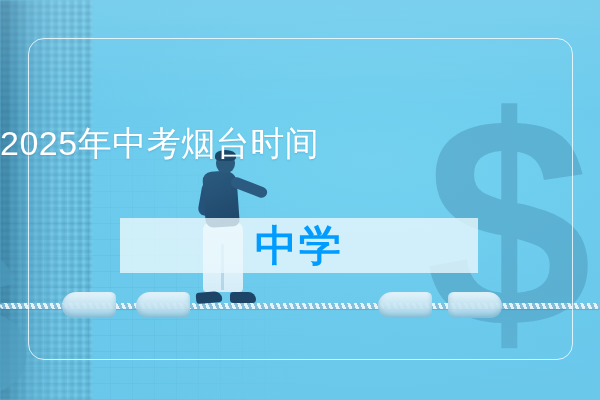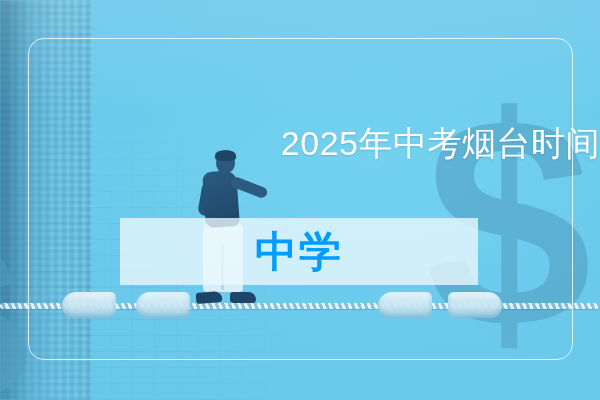--- a/index.html
+++ b/index.html
@@ -216,36 +216,36 @@
     border-radius: 16px;
     box-sizing: border-box;
     pointer-events: none;
   }
 
   
   .title {
     position: absolute;
     left: 0; right: 0;
     top: 123px;
-    text-align: right;
+    text-align: left;
     color: #ffffff;
     font-size: 34px;
     line-height: 1.2;
     letter-spacing: 0.5px;
     white-space: nowrap;
     text-shadow: 0 1px 2px rgba(45,110,150,0.28);
   }
 
   
   .band {
     position: absolute;
     left: 120px;
     top: 218px;
     width: 358px;
-    height: 67px;
+    height: 55px;
     background: rgba(233,248,252,0.80);
     display: flex;
     align-items: center;
     justify-content: center;
     text-align: right;
   }
   .band-text {
     color: #009cff;
     font-size: 42px;
     font-weight: 700;

